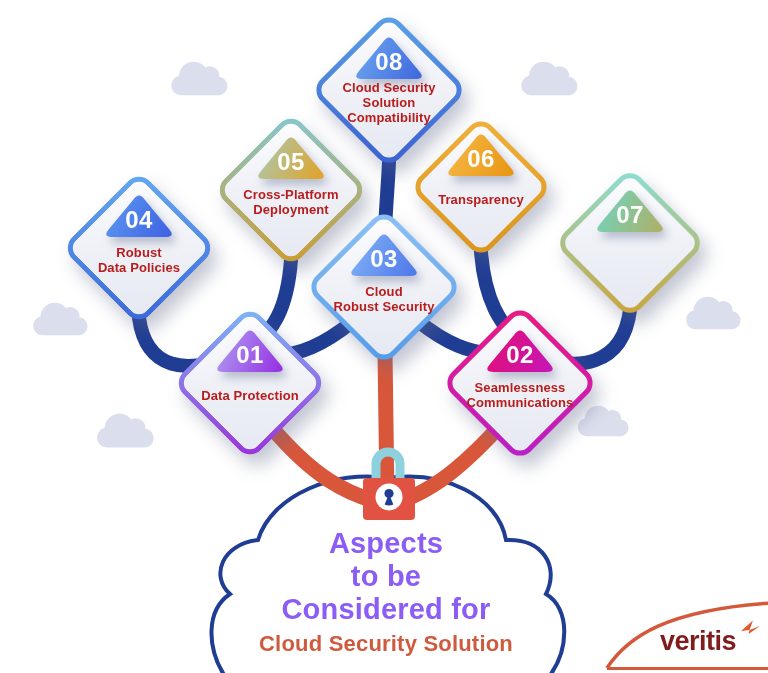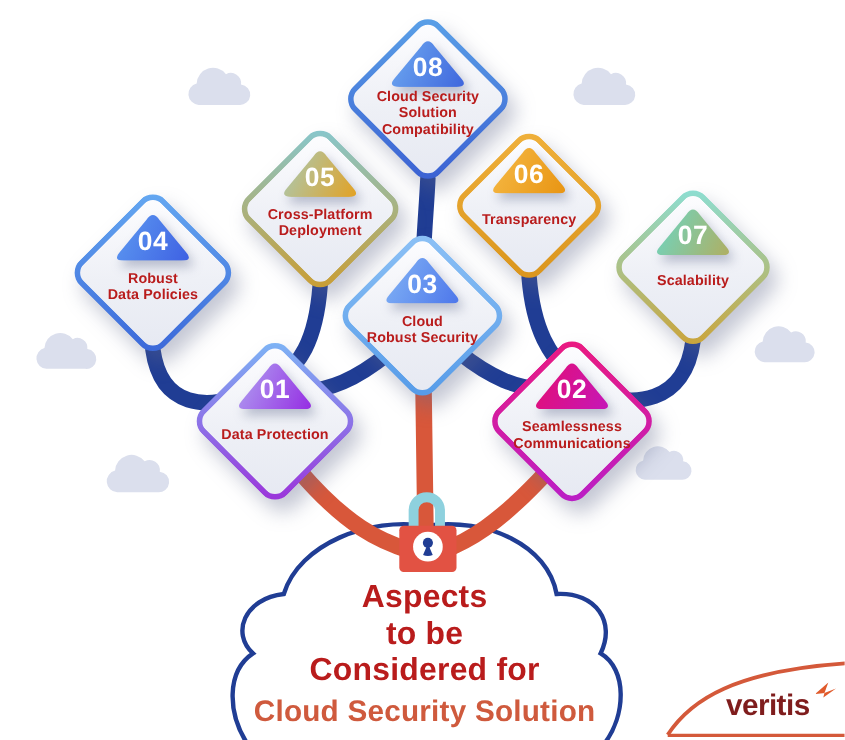--- a/index.html
+++ b/index.html
@@ -36,21 +36,21 @@
     text-align:center;white-space:pre-line;
     font-size:13px;font-weight:bold;color:#b91c1c;line-height:15px;letter-spacing:.1px;
   }
   
   .title-blue{
     position:absolute;left:200px;top:527px;width:372px;text-align:center;white-space:pre-line;
     color:#2b3a96;font-size:29px;font-weight:bold;line-height:33px;letter-spacing:.2px;
   }
   .title-orange{
     position:absolute;left:186px;top:631px;width:400px;text-align:center;
-    color:#cf5a3d;font-size:27px;font-weight:bold;letter-spacing:.2px;
+    color:#cf5a3d;font-size:22px;font-weight:bold;letter-spacing:.2px;
   }
   
   .logo-brand{
     position:absolute;left:646px;top:626px;width:104px;text-align:center;
     color:#7f1d1d;font-size:27px;font-weight:bold;letter-spacing:-.5px;
   }
   .logo-tag{
     position:absolute;left:724px;top:650px;width:60px;text-align:left;
     color:#cf6a42;font-size:8px;font-weight:bold;letter-spacing:.6px;margin-top:44px;
   }
@@ -196,21 +196,20 @@
   <div class="card" style="left: 576px; top: 189px; width: 108px; height: 108px; --bf: #8ae0d8; --bt: #cda235; --gf: #66d9cc; --gt: #b3ad5e;">
     <div class="diamond-w">
         <div class="diamond"></div>
       </div>
     <div class="content">
       <div class="badge-w">
         <div class="badge">
             <span class="num">07</span>
           </div>
       </div>
-      <div class="card-label">Scalability</div>
     </div>
   </div>
 
   <div class="card" style="left: 195px; top: 328px; width: 110px; height: 110px; --bf: #7cb9f6; --bt: #9c2fd9; --gf: #b2aaf2; --gt: #9428e2;">
     <div class="diamond-w">
         <div class="diamond"></div>
       </div>
     <div class="content">
       <div class="badge-w">
         <div class="badge">
@@ -229,21 +228,21 @@
       <div class="badge-w">
         <div class="badge">
             <span class="num">02</span>
           </div>
       </div>
       <div class="card-label">Seamlessness
 Communications</div>
     </div>
   </div>
 
-  <div class="title-blue" style="color: #b91c1c;">Aspects
+  <div class="title-blue" style="color: #8b5cf6;">Aspects
 to be
 Considered for</div>
   <div class="title-orange" style="color: rgb(207, 90, 61);">Cloud Security Solution</div>
 
   <div class="logo-brand">veritis</div>
   <div class="logo-tag">transcend</div>
 
 </div>
 
 </body></html>

